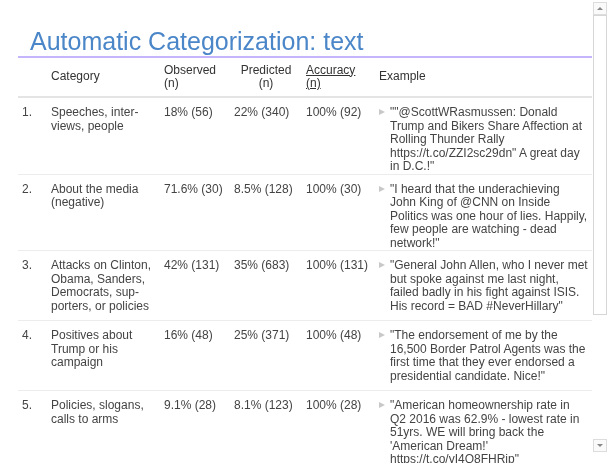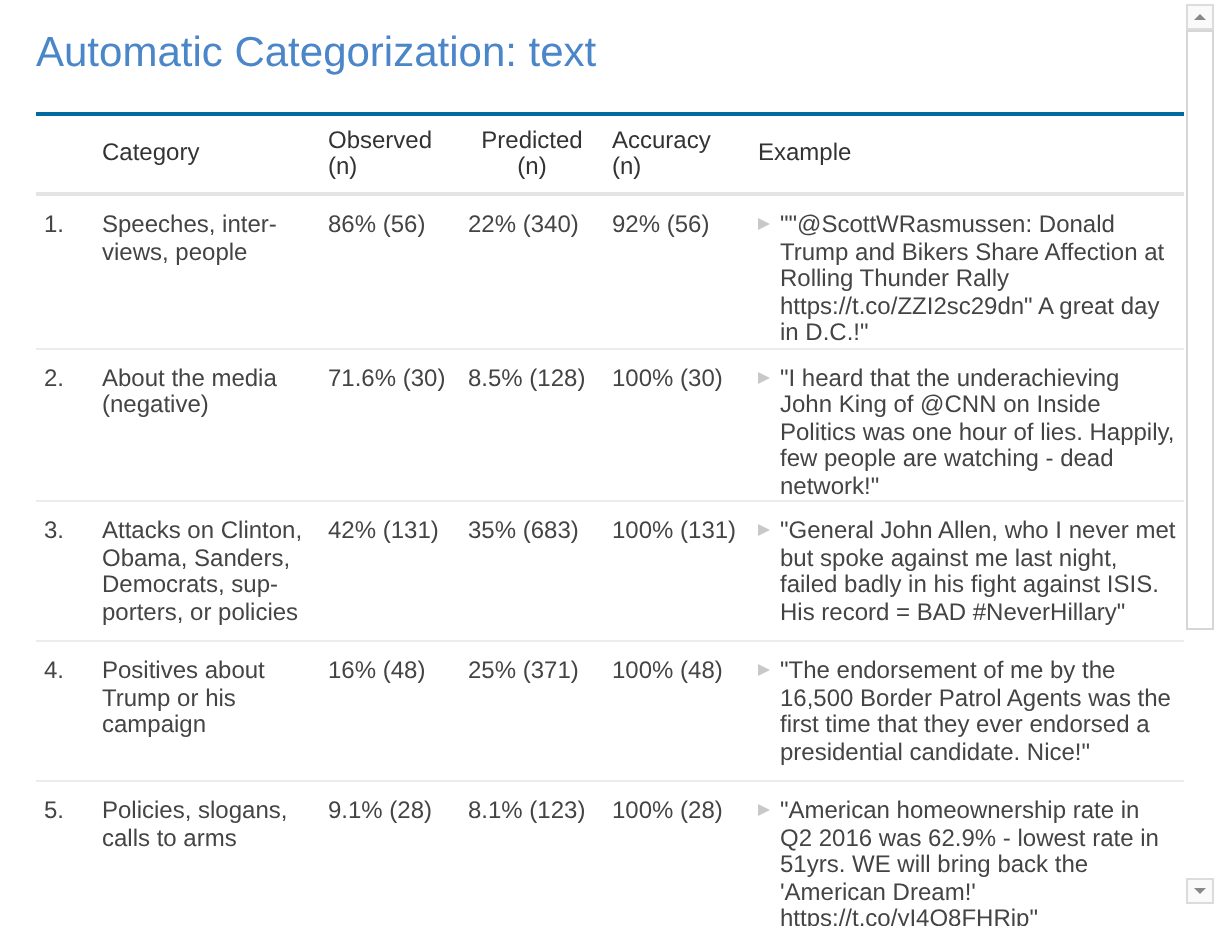--- a/index.html
+++ b/index.html
@@ -14,41 +14,41 @@
     }
     .page {
       position: relative;
       width: 614px;
       height: 463px;
     }
     .title {
       position: absolute;
       left: 18px;
       top: 15px;
-      font-size: 21px;
+      font-size: 25px;
       color: #4a86c8;
-      margin: 0;
+      margin: 12px;
       font-weight: normal;
       white-space: nowrap;
     }
     .table-wrap {
       position: absolute;
       left: 18px;
       top: 56px;
       width: 574px;
     }
     table {
       border-collapse: collapse;
       width: 574px;
       font-size: 12px;
       line-height: 13.5px;
       table-layout: fixed;
     }
     thead tr {
-      border-top: 2px solid #0369a1;
+      border-top: 2px solid #c4b5fd;
       border-bottom: 2px solid #e4e4e4;
     }
     thead th {
       text-align: left;
       font-weight: normal;
       height: 38px;
       vertical-align: middle;
       padding: 0 4px;
       color: #333;
     }
@@ -57,21 +57,21 @@
     }
     tbody td {
       vertical-align: top;
       padding: 8px 4px 0 4px;
       color: #444;
     }
     .col-num { width: 19px; padding-left: 6px !important; }
     .col-cat { width: 105px; }
     .col-obs { width: 62px; }
     .col-pred { width: 64px; text-align: center; }
-    .col-acc { width: 65px; }
+    .col-acc { width: 65px; text-decoration: underline; }
     .col-ex { width: auto; }
     .row-1 { height: 73px; }
     .row-2 { height: 70px; }
     .row-3 { height: 70px; }
     .row-4 { height: 70px; }
     .row-5 { height: 70px; }
     .example {
       display: flex;
       align-items: flex-start;
     }
@@ -148,23 +148,23 @@
           <th class="col-obs">Observed (n)</th>
           <th class="col-pred">Predicted (n)</th>
           <th class="col-acc">Accuracy (n)</th>
           <th class="col-ex">Example</th>
         </tr>
       </thead>
       <tbody>
         <tr class="row-1">
           <td>1.</td>
           <td>Speeches, inter-views, people</td>
-          <td>86% (56)</td>
+          <td>18% (56)</td>
           <td>22% (340)</td>
-          <td>92% (56)</td>
+          <td>100% (92)</td>
           <td>
             <div class="example">
               <span class="tri"></span>
               <span class="example-text">""@ScottWRasmussen: Donald Trump and Bikers Share Affection at Rolling Thunder Rally https://t.co/ZZI2sc29dn" A great day in D.C.!"</span>
             </div>
           </td>
         </tr>
         <tr class="row-2">
           <td>2.</td>
           <td>About the media (negative)</td>

